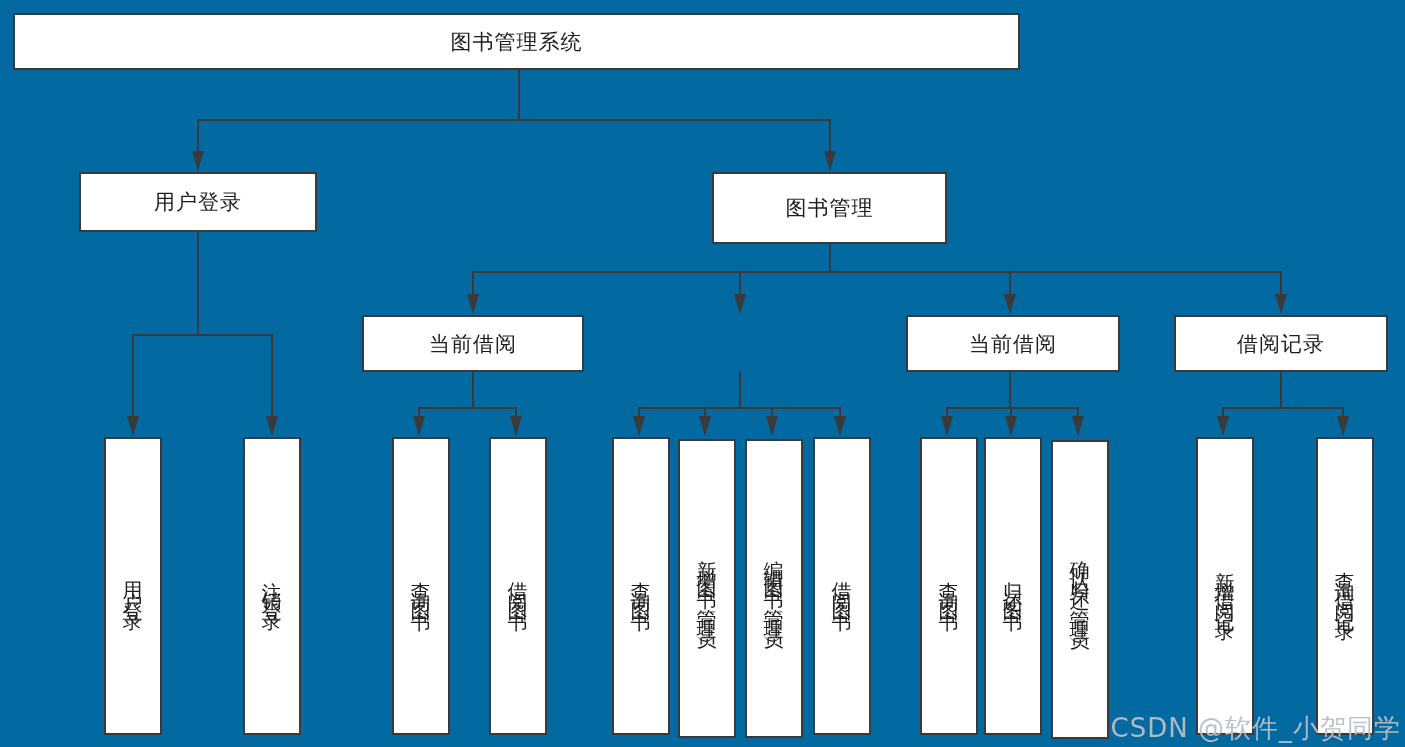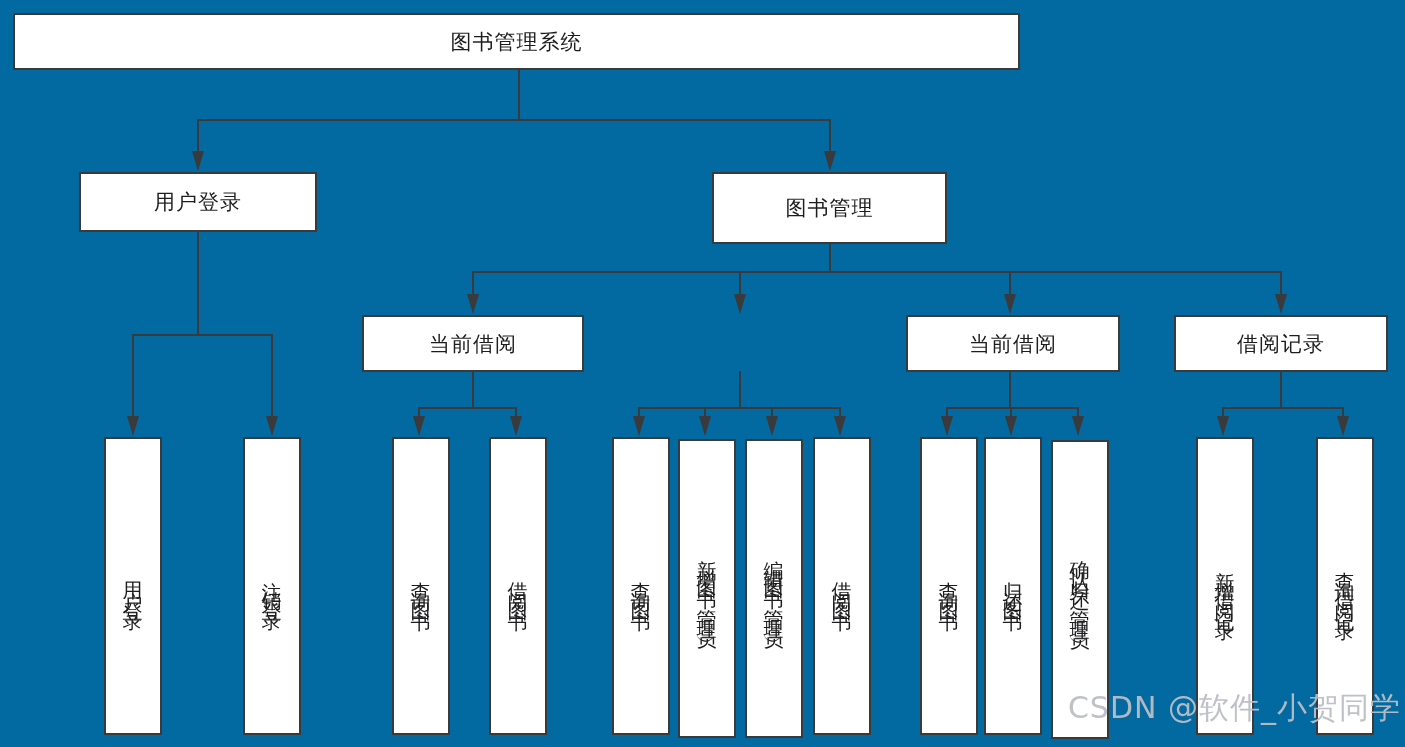--- a/index.html
+++ b/index.html
@@ -13,22 +13,22 @@
   .box{
     position:absolute;box-sizing:border-box;border:2px solid #3a3a3c;
     background:#ffffff;display:flex;align-items:center;justify-content:center;
   }
   .hlabel{font-size:21px;letter-spacing:1px;white-space:nowrap;}
   .vbox .vlabel{
     writing-mode:vertical-rl;text-orientation:mixed;
     font-size:20px;letter-spacing:10px;line-height:1.1;white-space:nowrap;
   }
   #watermark{
-    position:absolute;right:4px;bottom:18px;z-index:5;
-    font-size:30px;color:rgba(186,190,197,0.95);letter-spacing:1px;white-space:nowrap;
+    position:absolute;right:4px;bottom:1px;z-index:5;
+    font-size:26px;color:rgba(186,190,197,0.95);letter-spacing:1px;white-space:nowrap;
   }
 </style>
 </head>
 <body>
 
 <div id="stage">
 
   <svg id="connectors" viewBox="0 0 1405 747" xmlns="http://www.w3.org/2000/svg">
     <defs>
       <marker id="arw" viewBox="0 0 20 12" refX="17" refY="6" markerWidth="10" markerHeight="6" orient="auto">

